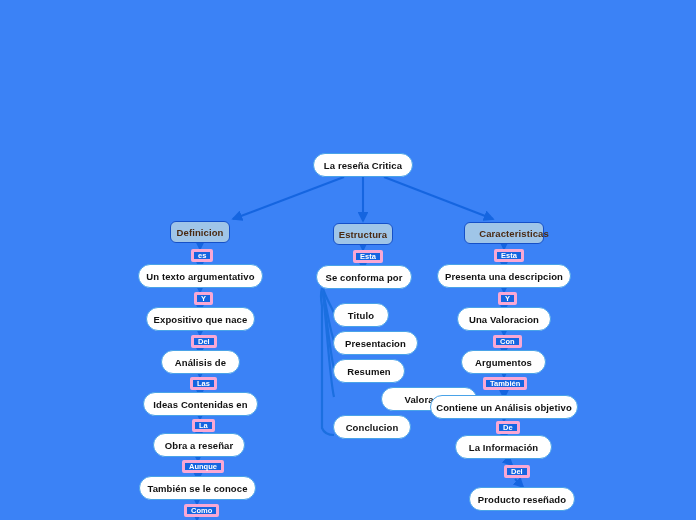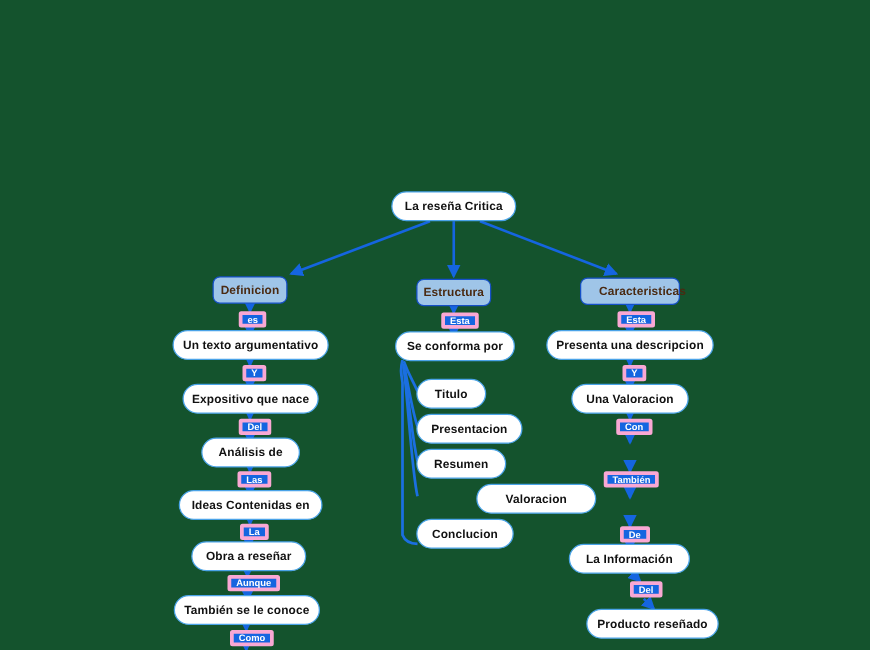--- a/index.html
+++ b/index.html
@@ -7,21 +7,21 @@
     padding: 0;
     background: #ffffff;
   }
   body {
     font-family: "Liberation Sans", sans-serif;
   }
   #canvas {
     position: relative;
     width: 696px;
     height: 520px;
-    background: #14532d;
+    background: #3b82f6;
     overflow: hidden;
   }
   #edges {
     position: absolute;
     left: 0;
     top: 0;
     width: 696px;
     height: 520px;
     pointer-events: none;
   }
@@ -232,24 +232,30 @@
   <div class="badge" style="left:498px; top:292px;">
     <span>Y</span>
   </div>
   <div class="node pill" style="left:457px; top:307px; width:94px;">
     <span>Una Valoracion</span>
   </div>
 
   <div class="badge" style="left:493px; top:335px;">
     <span>Con</span>
   </div>
+  <div class="node pill" style="left:461px; top:350px; width:85px;">
+    <span>Argumentos</span>
+  </div>
 
   <div class="badge" style="left:483px; top:377px;">
     <span>También</span>
   </div>
+  <div class="node pill" style="left:430px; top:395px; width:148px;">
+    <span>Contiene un Análisis objetivo</span>
+  </div>
 
   <div class="badge" style="left:496px; top:421px;">
     <span>De</span>
   </div>
   <div class="node pill" style="left:455px; top:435px; width:97px;">
     <span>La Información</span>
   </div>
 
   <div class="badge" style="left:504px; top:465px;">
     <span>Del</span>

